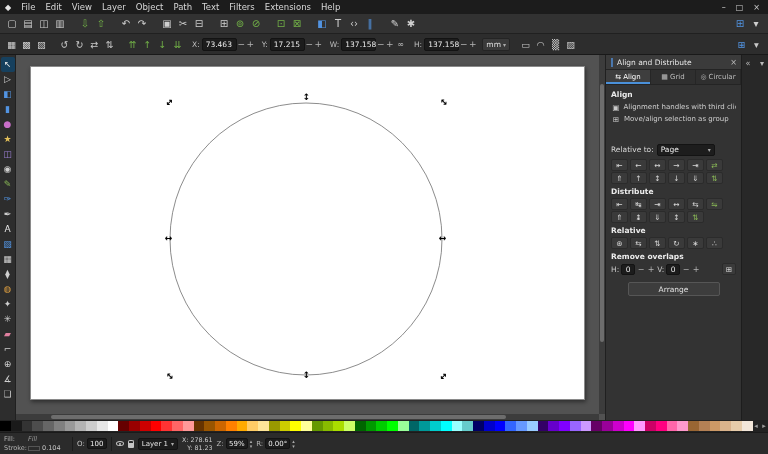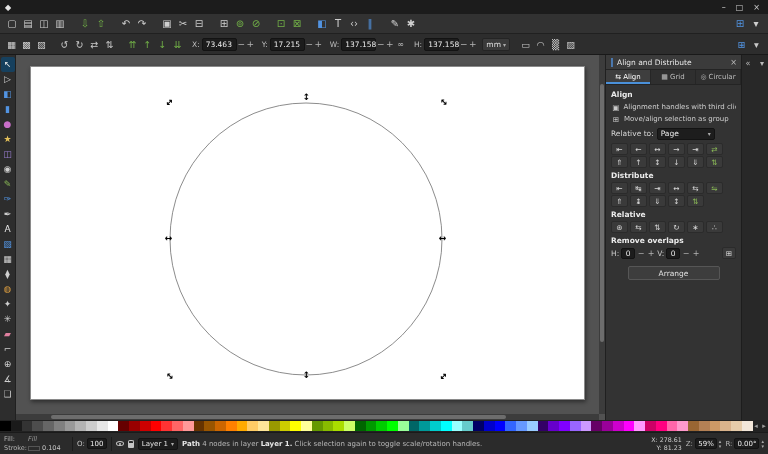--- a/index.html
+++ b/index.html
@@ -61,21 +61,21 @@
   .panel-close { margin-left:auto; color:#bbb; font-size:8px; }
   .panel-tabs { display:flex; height:15px; border-bottom:1px solid #242424; }
   .panel-tab { flex:1; display:flex; align-items:center; justify-content:center; gap:2px; font-size:7px; color:#bdbdbd; background:#2f2f2f; border-right:1px solid #262626; }
   .panel-tab.active { background:#3e3e3e; box-shadow:inset 0 -2px 0 #4a90d9; color:#fff; }
   .panel-tab .tab-glyph { font-size:7px; }
   .panel-body { flex:1; padding:2px 5px; overflow:hidden; }
   .section-label { font-weight:bold; font-size:7.5px; color:#ececec; margin:3px 0 2px; }
   .opt-row { display:flex; align-items:center; gap:3px; height:12px; color:#cfcfcf; }
   .opt-icon { width:10px; text-align:center; color:#c9c9c9; }
   .opt-label { white-space:nowrap; overflow:hidden; font-size:7px; }
-  .rel-row { display:flex; align-items:center; gap:3px; height:15px; margin:1px 0 2px; }
+  .rel-row { display:flex; align-items:center; gap:3px; height:15px; margin:17px 0 2px; }
   .select { width:58px; height:12px; background:#1d1d1d; border:1px solid #131313; border-radius:2px; display:flex; align-items:center; padding:0 3px; color:#eee; }
   .select .caret-sm { margin-left:auto; }
   .btn-row { display:flex; gap:2px; margin:1px 0; }
   .align-btn { width:17px; height:12px; line-height:12px; text-align:center; font-size:7.5px; color:#d8d8d8; background:#3a3a3a; border:1px solid #2b2b2b; border-radius:2px; overflow:hidden; }
   .ov-row { display:flex; align-items:center; gap:2px; margin-top:1px; }
   .ov-label { color:#c9c9c9; }
   .ov-field { width:14px; height:11px; background:#1c1c1c; border:1px solid #131313; border-radius:2px; color:#eee; text-align:center; line-height:10px; }
   .ov-step { width:8px; text-align:center; color:#b5b5b5; font-size:8px; }
   .ov-btn { margin-left:auto; width:14px; height:12px; text-align:center; line-height:12px; background:#3a3a3a; border:1px solid #2b2b2b; border-radius:2px; color:#d8d8d8; }
   .arrange-btn { display:block; margin:7px auto 0; width:92px; height:14px; background:#3d3d3d; border:1px solid #565656; border-radius:2px; text-align:center; line-height:13px; color:#e2e2e2; font-size:7.5px; }
@@ -112,20 +112,32 @@
   .zr-field { min-width:22px; height:11px; background:#1c1c1c; border:1px solid #131313; border-radius:2px; color:#eee; text-align:right; line-height:10px; padding:0 2px; }
   .zr-steps { display:flex; flex-direction:column; font-size:5px; line-height:5px; color:#aaa; }
 </style>
 </head>
 <body>
 
 <div class="app">
 
   <div class="menubar">
     <span class="logo">◆</span>
+    <span class="menus">
+        <span class="menu-item">File</span>
+        <span class="menu-item">Edit</span>
+        <span class="menu-item">View</span>
+        <span class="menu-item">Layer</span>
+        <span class="menu-item">Object</span>
+        <span class="menu-item">Path</span>
+        <span class="menu-item">Text</span>
+        <span class="menu-item">Filters</span>
+        <span class="menu-item">Extensions</span>
+        <span class="menu-item">Help</span>
+      </span>
     <span class="win-controls">
       <span>–</span>
       <span>□</span>
       <span>×</span>
     </span>
   </div>
 
   <div class="commandbar">
       <span class="cmd-btn">▢</span>
       <span class="cmd-btn">▤</span>
@@ -454,26 +466,20 @@
       <span>O:</span>
       <span class="op-field">100</span>
     </span>
     <span class="sep"></span>
     <span class="eye"></span>
     <span class="lock"></span>
     <span class="layer-select">
       <span>Layer 1</span>
       <span class="caret-sm">▾</span>
     </span>
-    <span class="status-message">
-      <span class="b">Path</span>
-      <span>4 nodes in layer</span>
-      <span class="b">Layer 1.</span>
-      <span>Click selection again to toggle scale/rotation handles.</span>
-    </span>
     <span class="coords">
       <span><span>X:</span> <span>278.61</span></span>
       <span><span>Y:</span> <span>81.23</span></span>
     </span>
     <span class="zr">
       <span class="zr-label">Z:</span>
       <span class="zr-field">59%</span>
       <span class="zr-steps">
         <span>▴</span>
         <span>▾</span>

